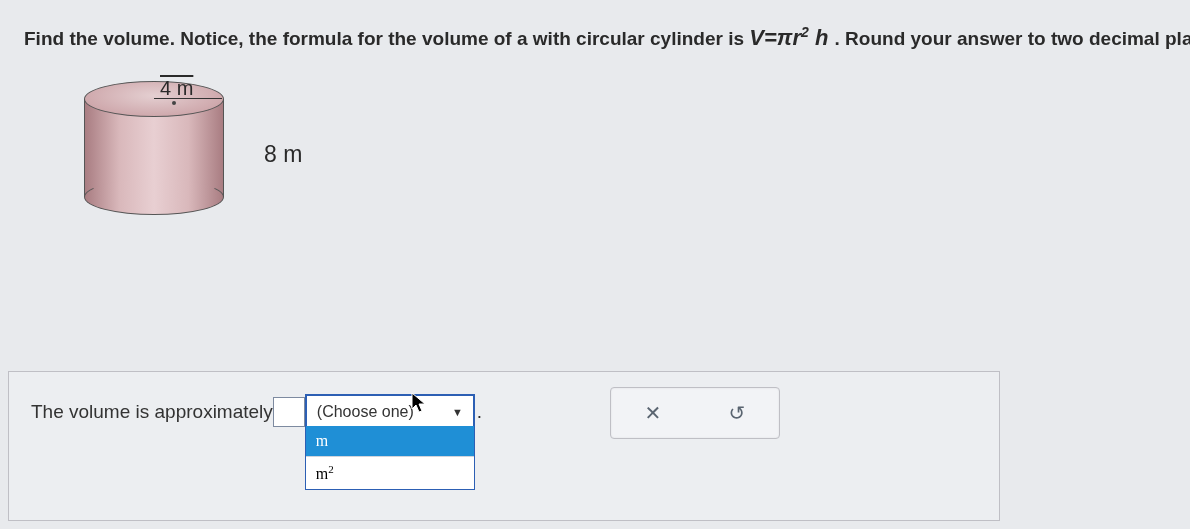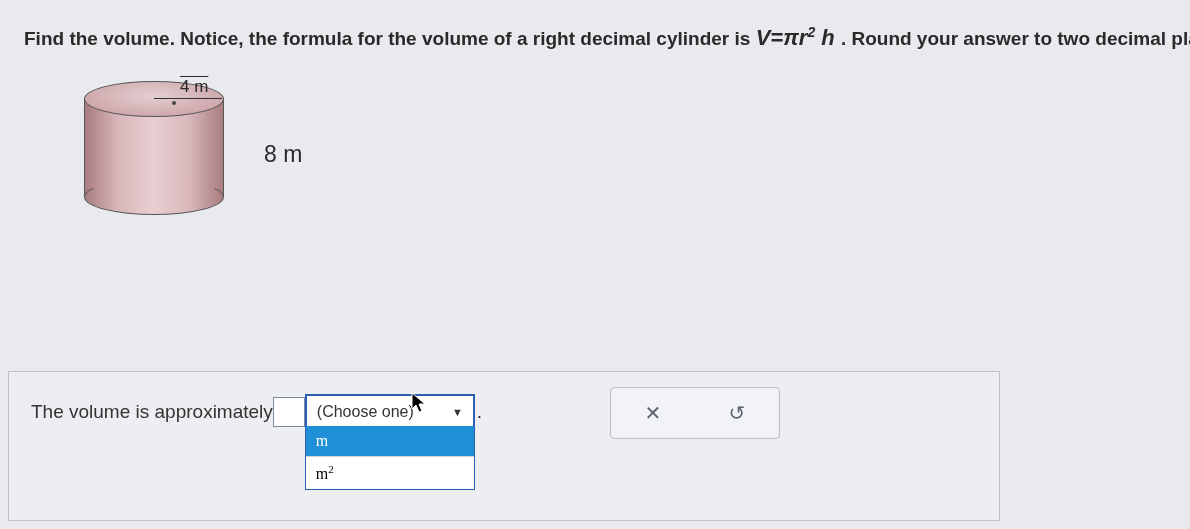--- a/index.html
+++ b/index.html
@@ -72,22 +72,22 @@
   }
   .radius-line {
     position: absolute;
     left: 90px; top: 29px;
     width: 68px;
     border-top: 1.5px solid #333;
     z-index: 3;
   }
   .radius-label {
     position: absolute;
-    left: 116px; top: 8px;
-    font-size: 17px;
+    left: 96px; top: 8px;
+    font-size: 20px;
     font-weight: 500;
     z-index: 4;
   }
   .radius-label .ol { text-decoration: overline; }
   .height-label {
     position: absolute;
     left: 200px; top: 72px;
     font-size: 23px;
     font-weight: 500;
   }
@@ -205,21 +205,21 @@
     background: #444;
     border-radius: 50%;
     z-index: 3;
   }
 </style>
 </head>
 <body>
 
 <div class="content">
   <p class="q-line1">
-    <span>Find the volume. Notice, the formula for the volume of a right decimal cylinder is </span>
+    <span>Find the volume. Notice, the formula for the volume of a with circular cylinder is </span>
     <span class="formula">
       <span>V</span><span>=</span><span>π</span><span>r</span><span class="sup">2</span><span> h</span>
     </span><span>. Round your answer to two decimal places</span>
   </p>
 
   <div class="figure">
     <div class="cyl">
       <div class="cyl-top"></div>
       <div class="center-dot"></div>
       <div class="cyl-body"></div>

